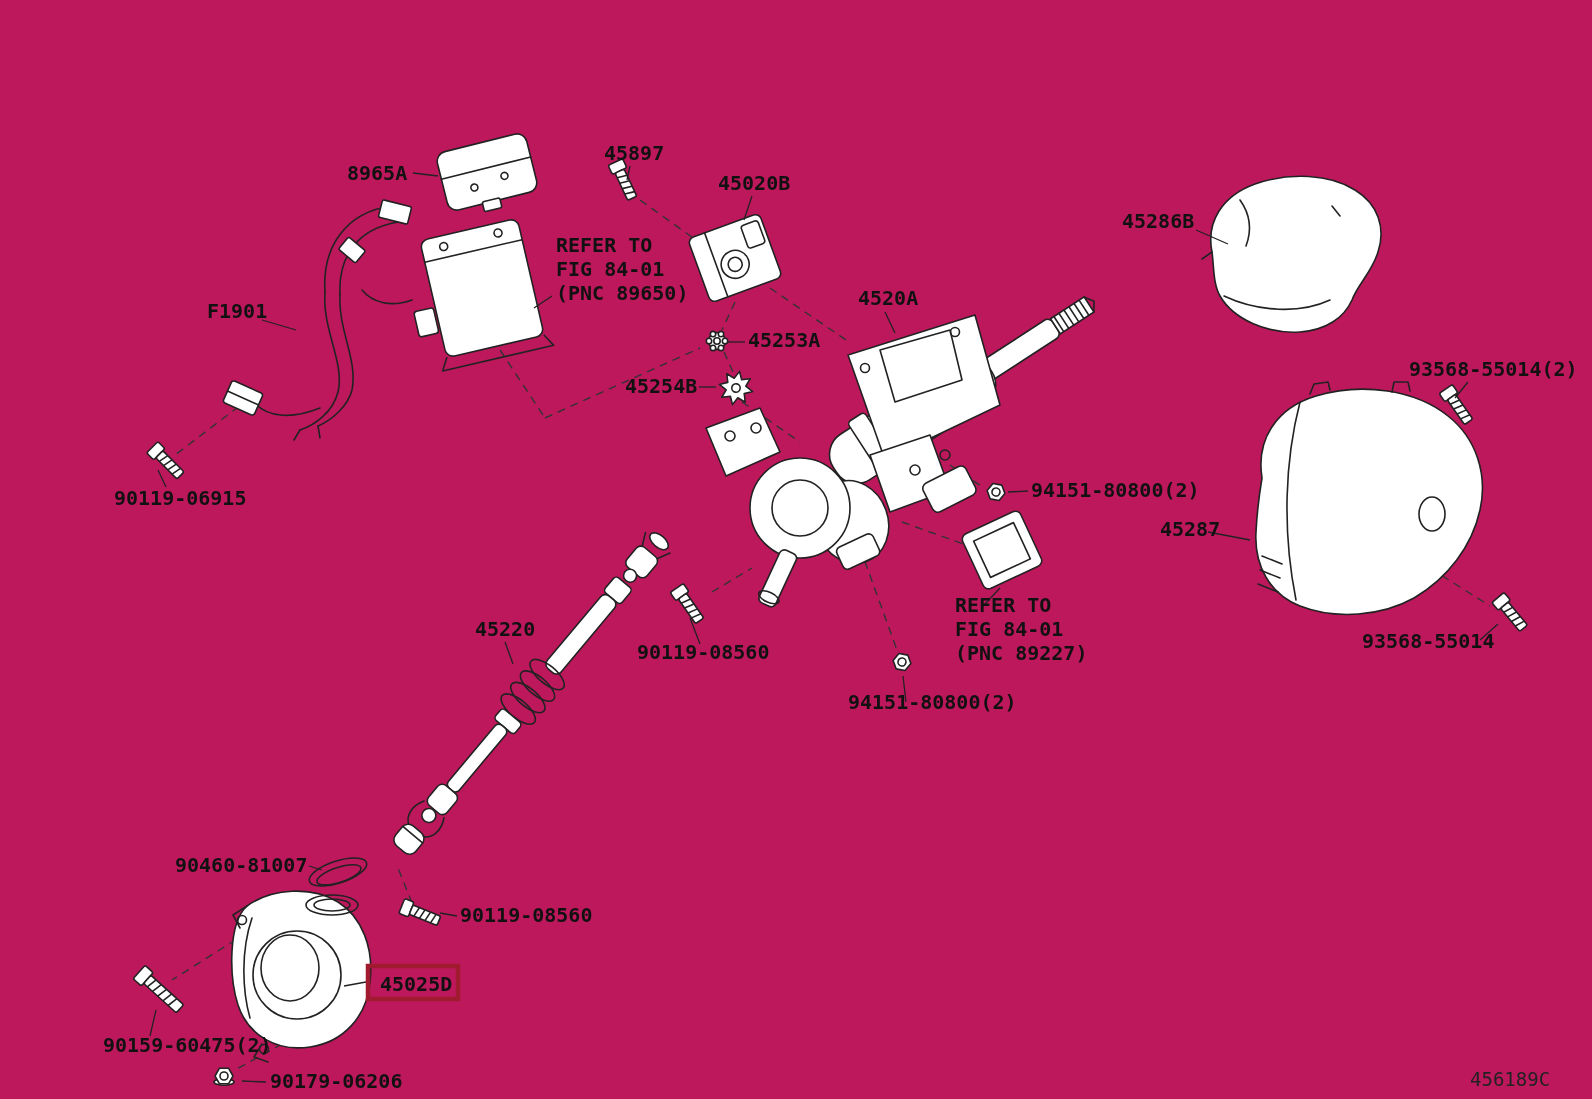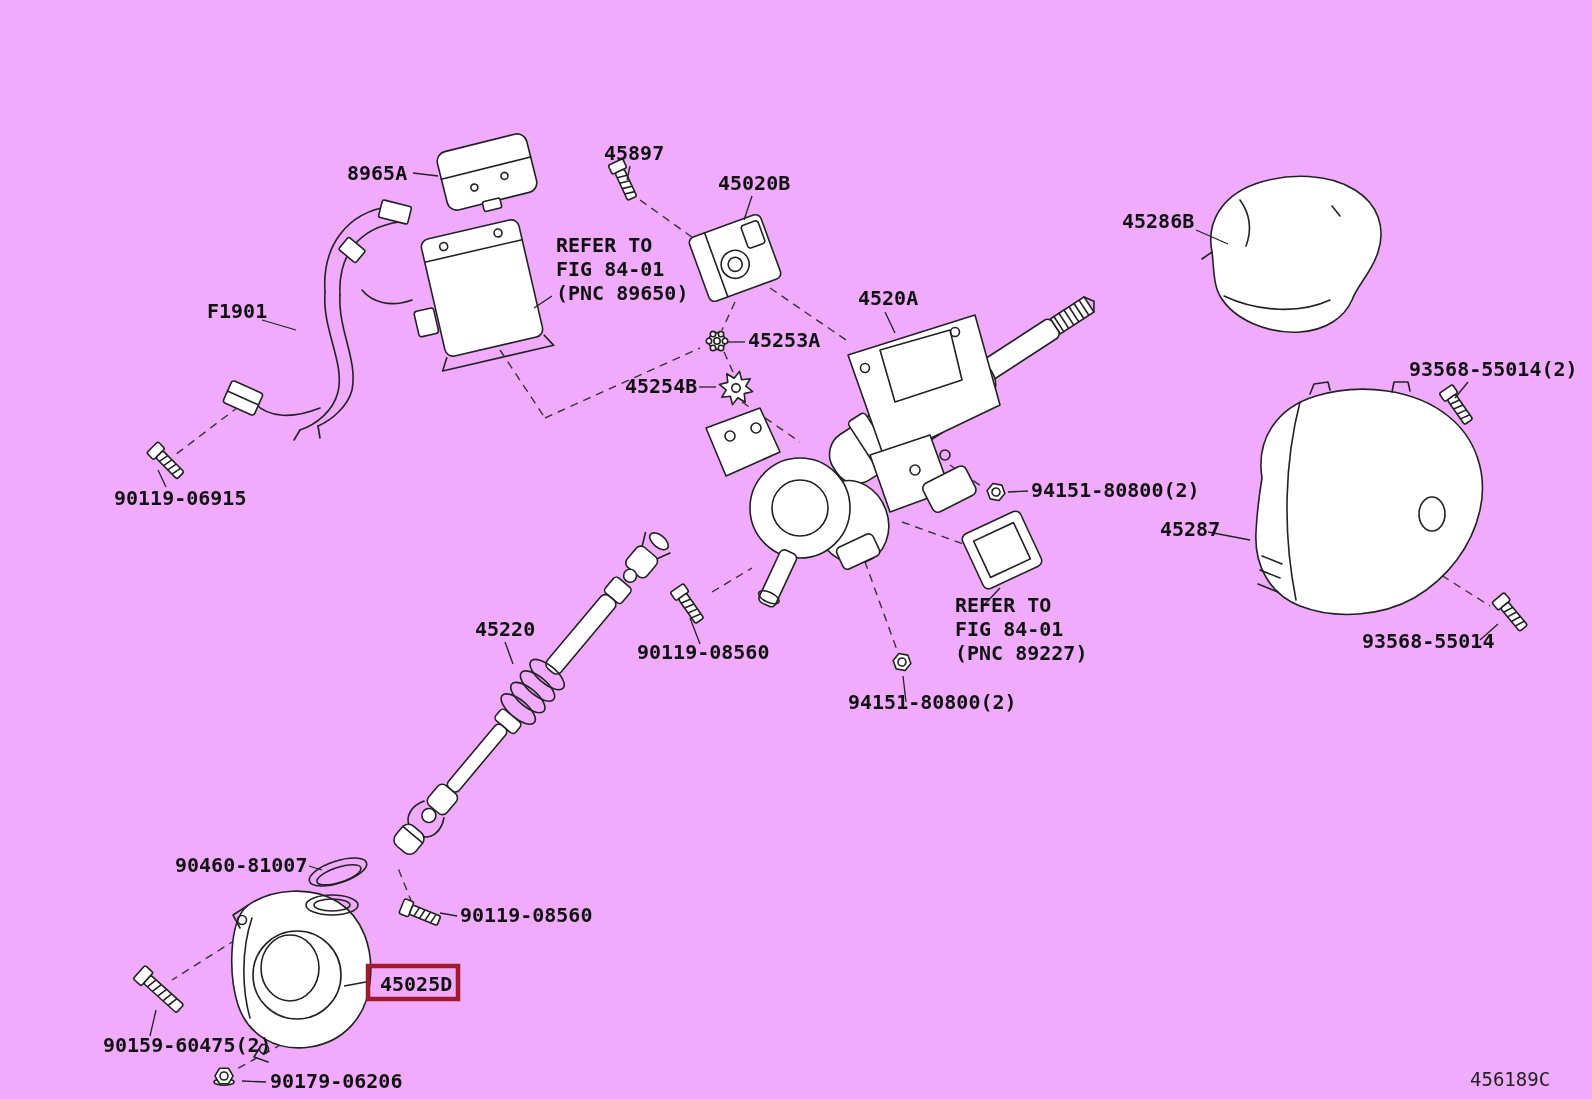--- a/index.html
+++ b/index.html
@@ -1,16 +1,16 @@
 <!DOCTYPE html>
 <html><head>
 <meta charset="utf-8">
 <style>
   html,body{margin:0;padding:0;background:#ffffff;}
-  .stage{position:relative;width:1592px;height:1099px;background:#f0abfc;overflow:hidden;}
+  .stage{position:relative;width:1592px;height:1099px;background:#be185d;overflow:hidden;}
   svg{display:block;}
   text{
     font-family:"DejaVu Sans Mono","Liberation Mono",monospace;
     font-weight:700;
     font-size:20px;
     fill:#111;
   }
   text.code{font-weight:400;font-size:19px;fill:#222;}
   .part-line{stroke:#222;stroke-width:1.6;fill:none;stroke-linecap:round;stroke-linejoin:round;}
   .part-fill{stroke:#222;stroke-width:1.6;fill:#ffffff;stroke-linejoin:round;}

